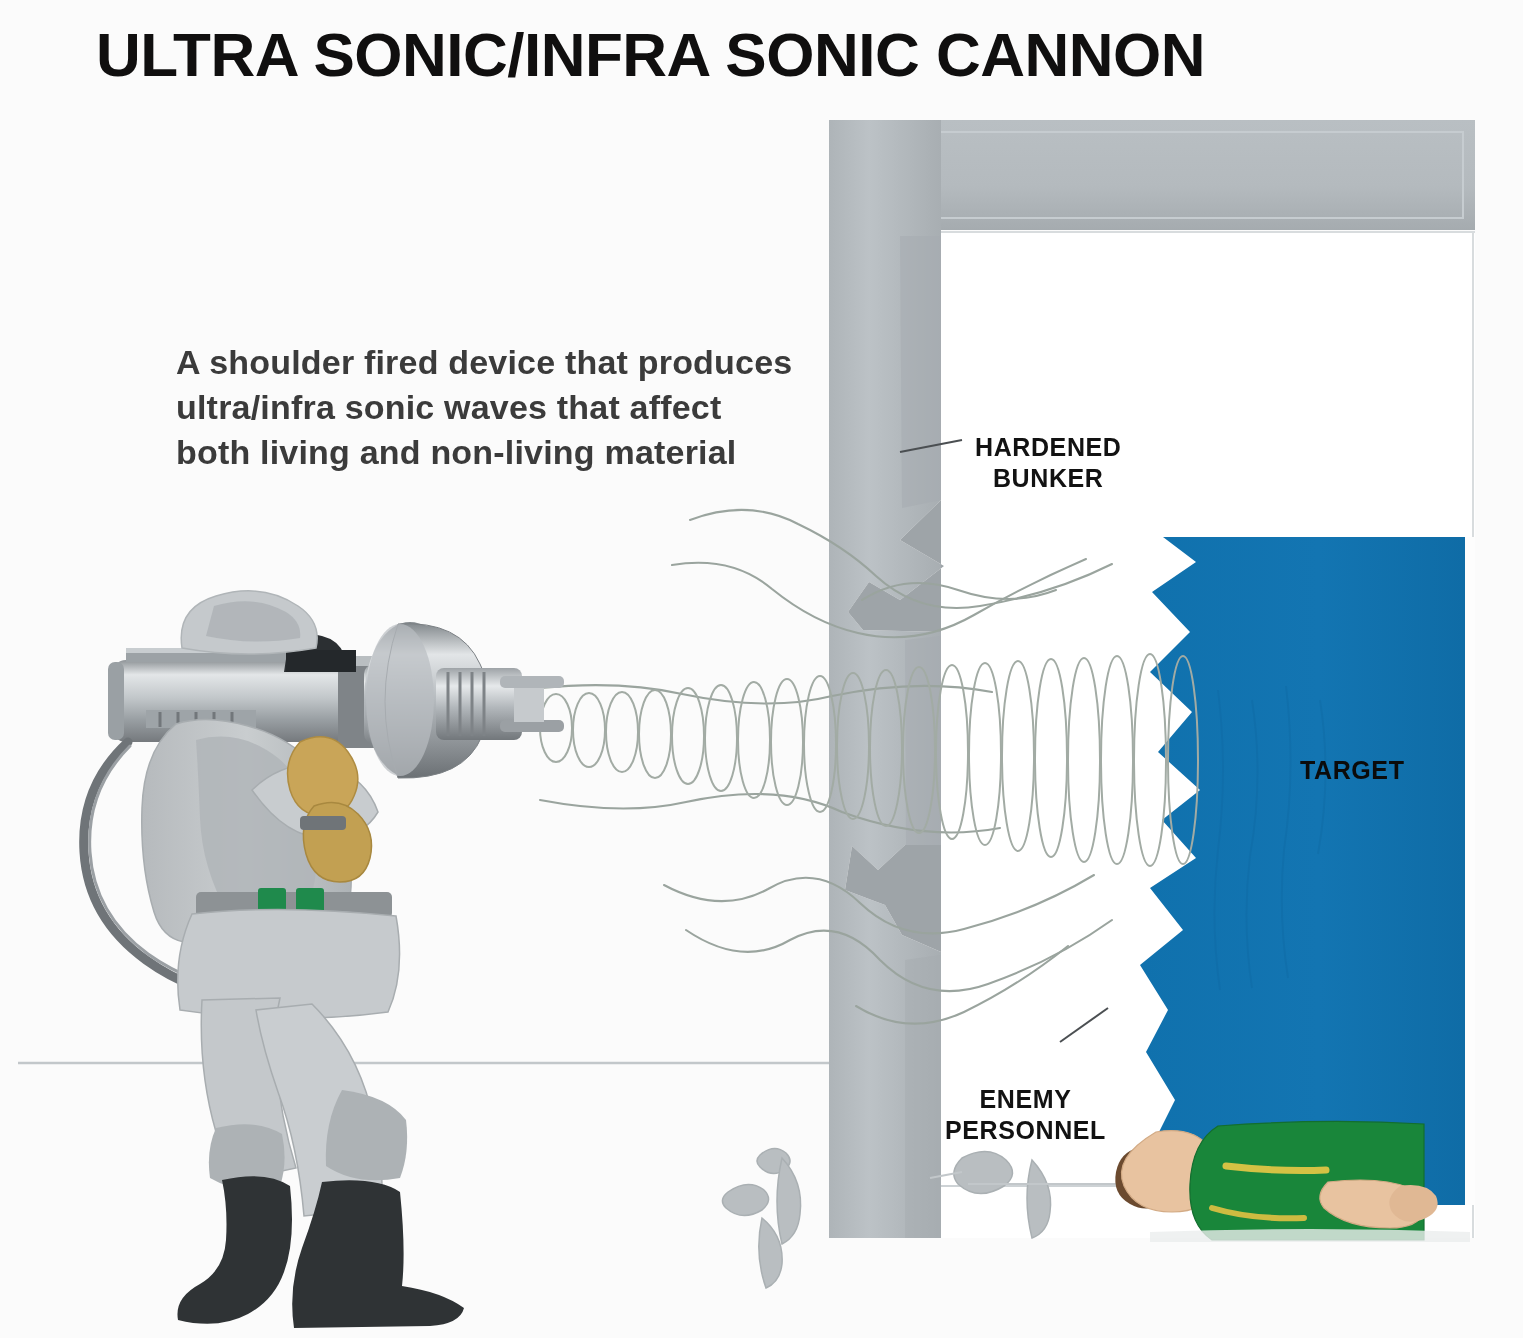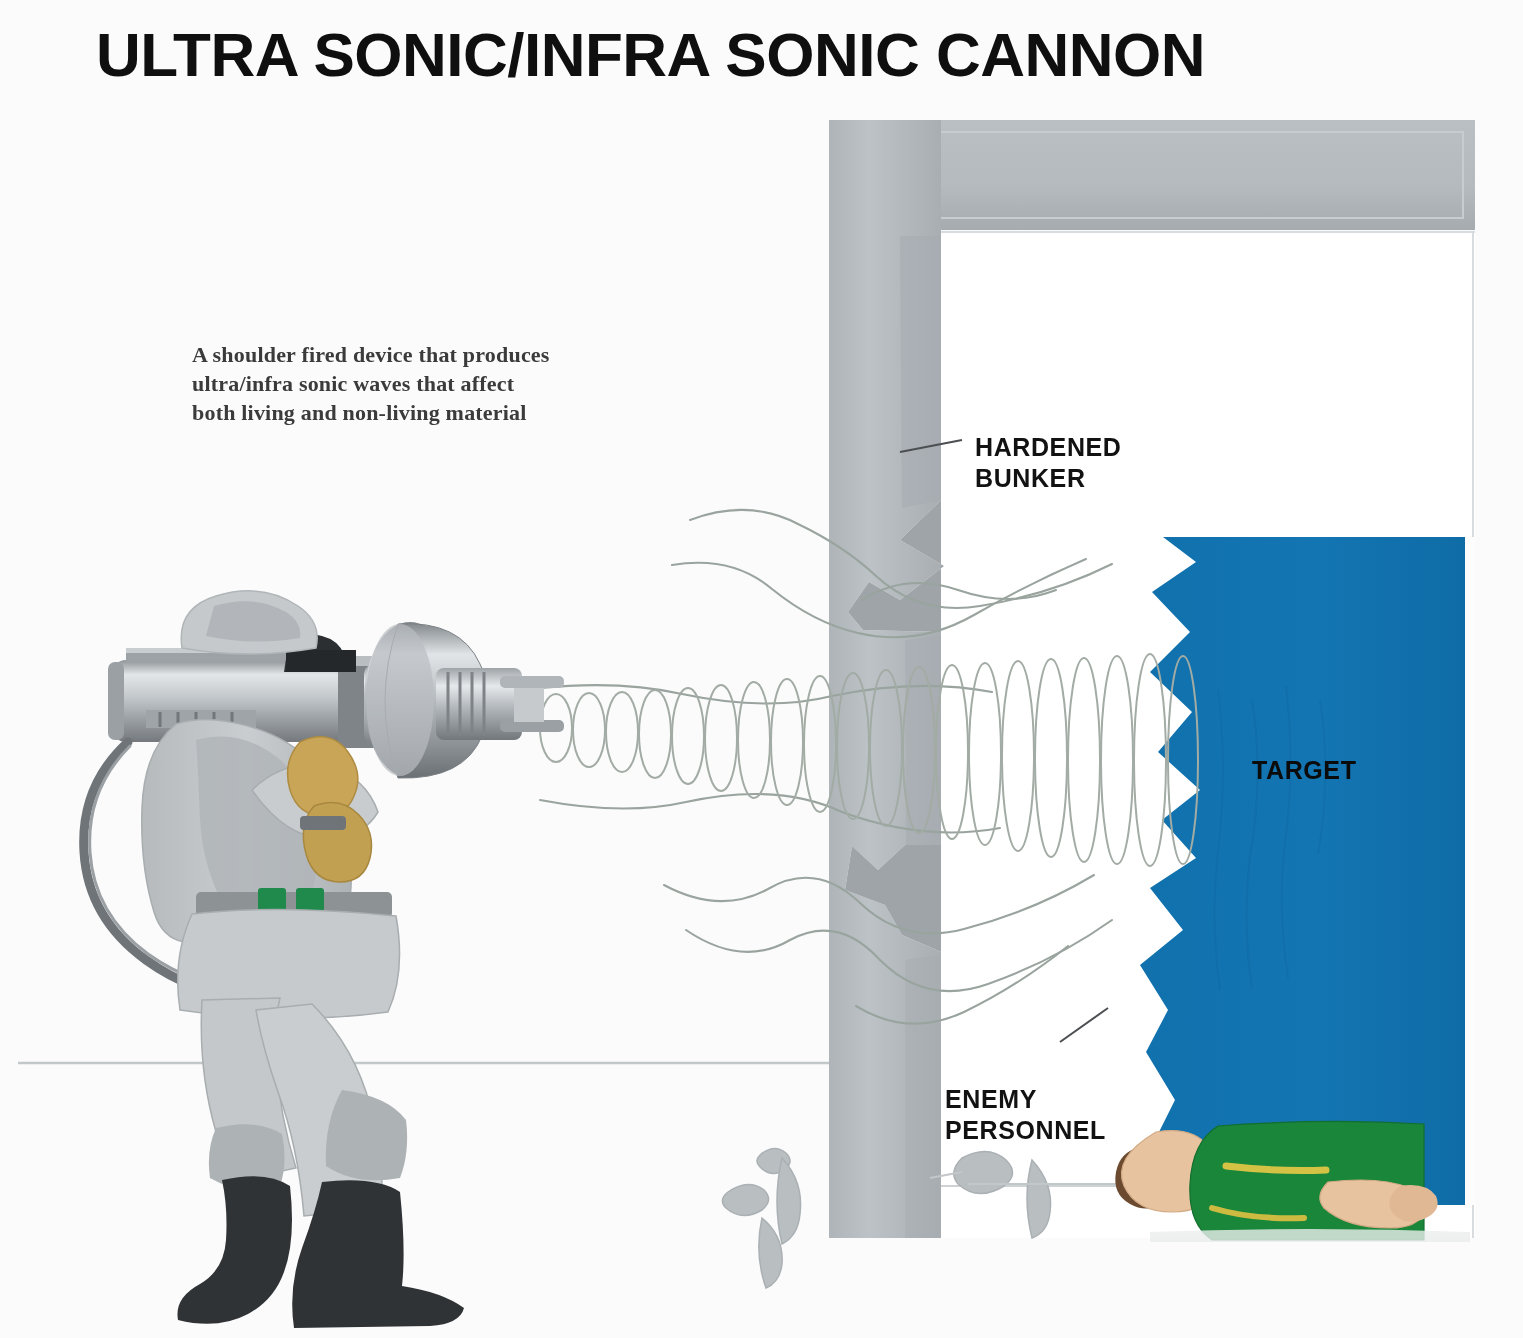--- a/index.html
+++ b/index.html
@@ -38,40 +38,40 @@
     width: 1020px;
     text-align: center;
     font-size: 62px;
     font-weight: 700;
     letter-spacing: -0.5px;
     line-height: 1.08;
     color: #100f0f;
     font-family: "Liberation Sans", sans-serif;
   }
   #description-text {
-    left: 192px;
+    left: 176px;
     top: 340px;
     width: 540px;
-    font-size: 22px;
+    font-size: 34px;
     font-weight: 600;
     line-height: 1.32;
     color: #3b3b3b;
     letter-spacing: 0.2px;
-    font-family: Liberation Serif, serif;
   }
   .callout {
     font-size: 25px;
     font-weight: 700;
     letter-spacing: 0.6px;
     line-height: 1.22;
     color: #121212;
+    text-align: center;
   }
   #label-hardened-bunker { left: 975px; top: 432px; }
   #label-enemy-personnel { left: 945px; top: 1052px; margin-top: 32px; }
-  #label-target { left: 1252px; top: 755px; color: #0b0b0b; }
+  #label-target { left: 1300px; top: 755px; color: #0b0b0b; }
 </style>
 </head>
 <body>
 
 <div id="page">
 
   <svg id="page-svg" viewBox="0 0 1523 1338" xmlns="http://www.w3.org/2000/svg">
     <defs>
       <linearGradient id="gradBarrel" x1="0" y1="0" x2="0" y2="1">
         <stop offset="0%" stop-color="#8e9397"></stop>

